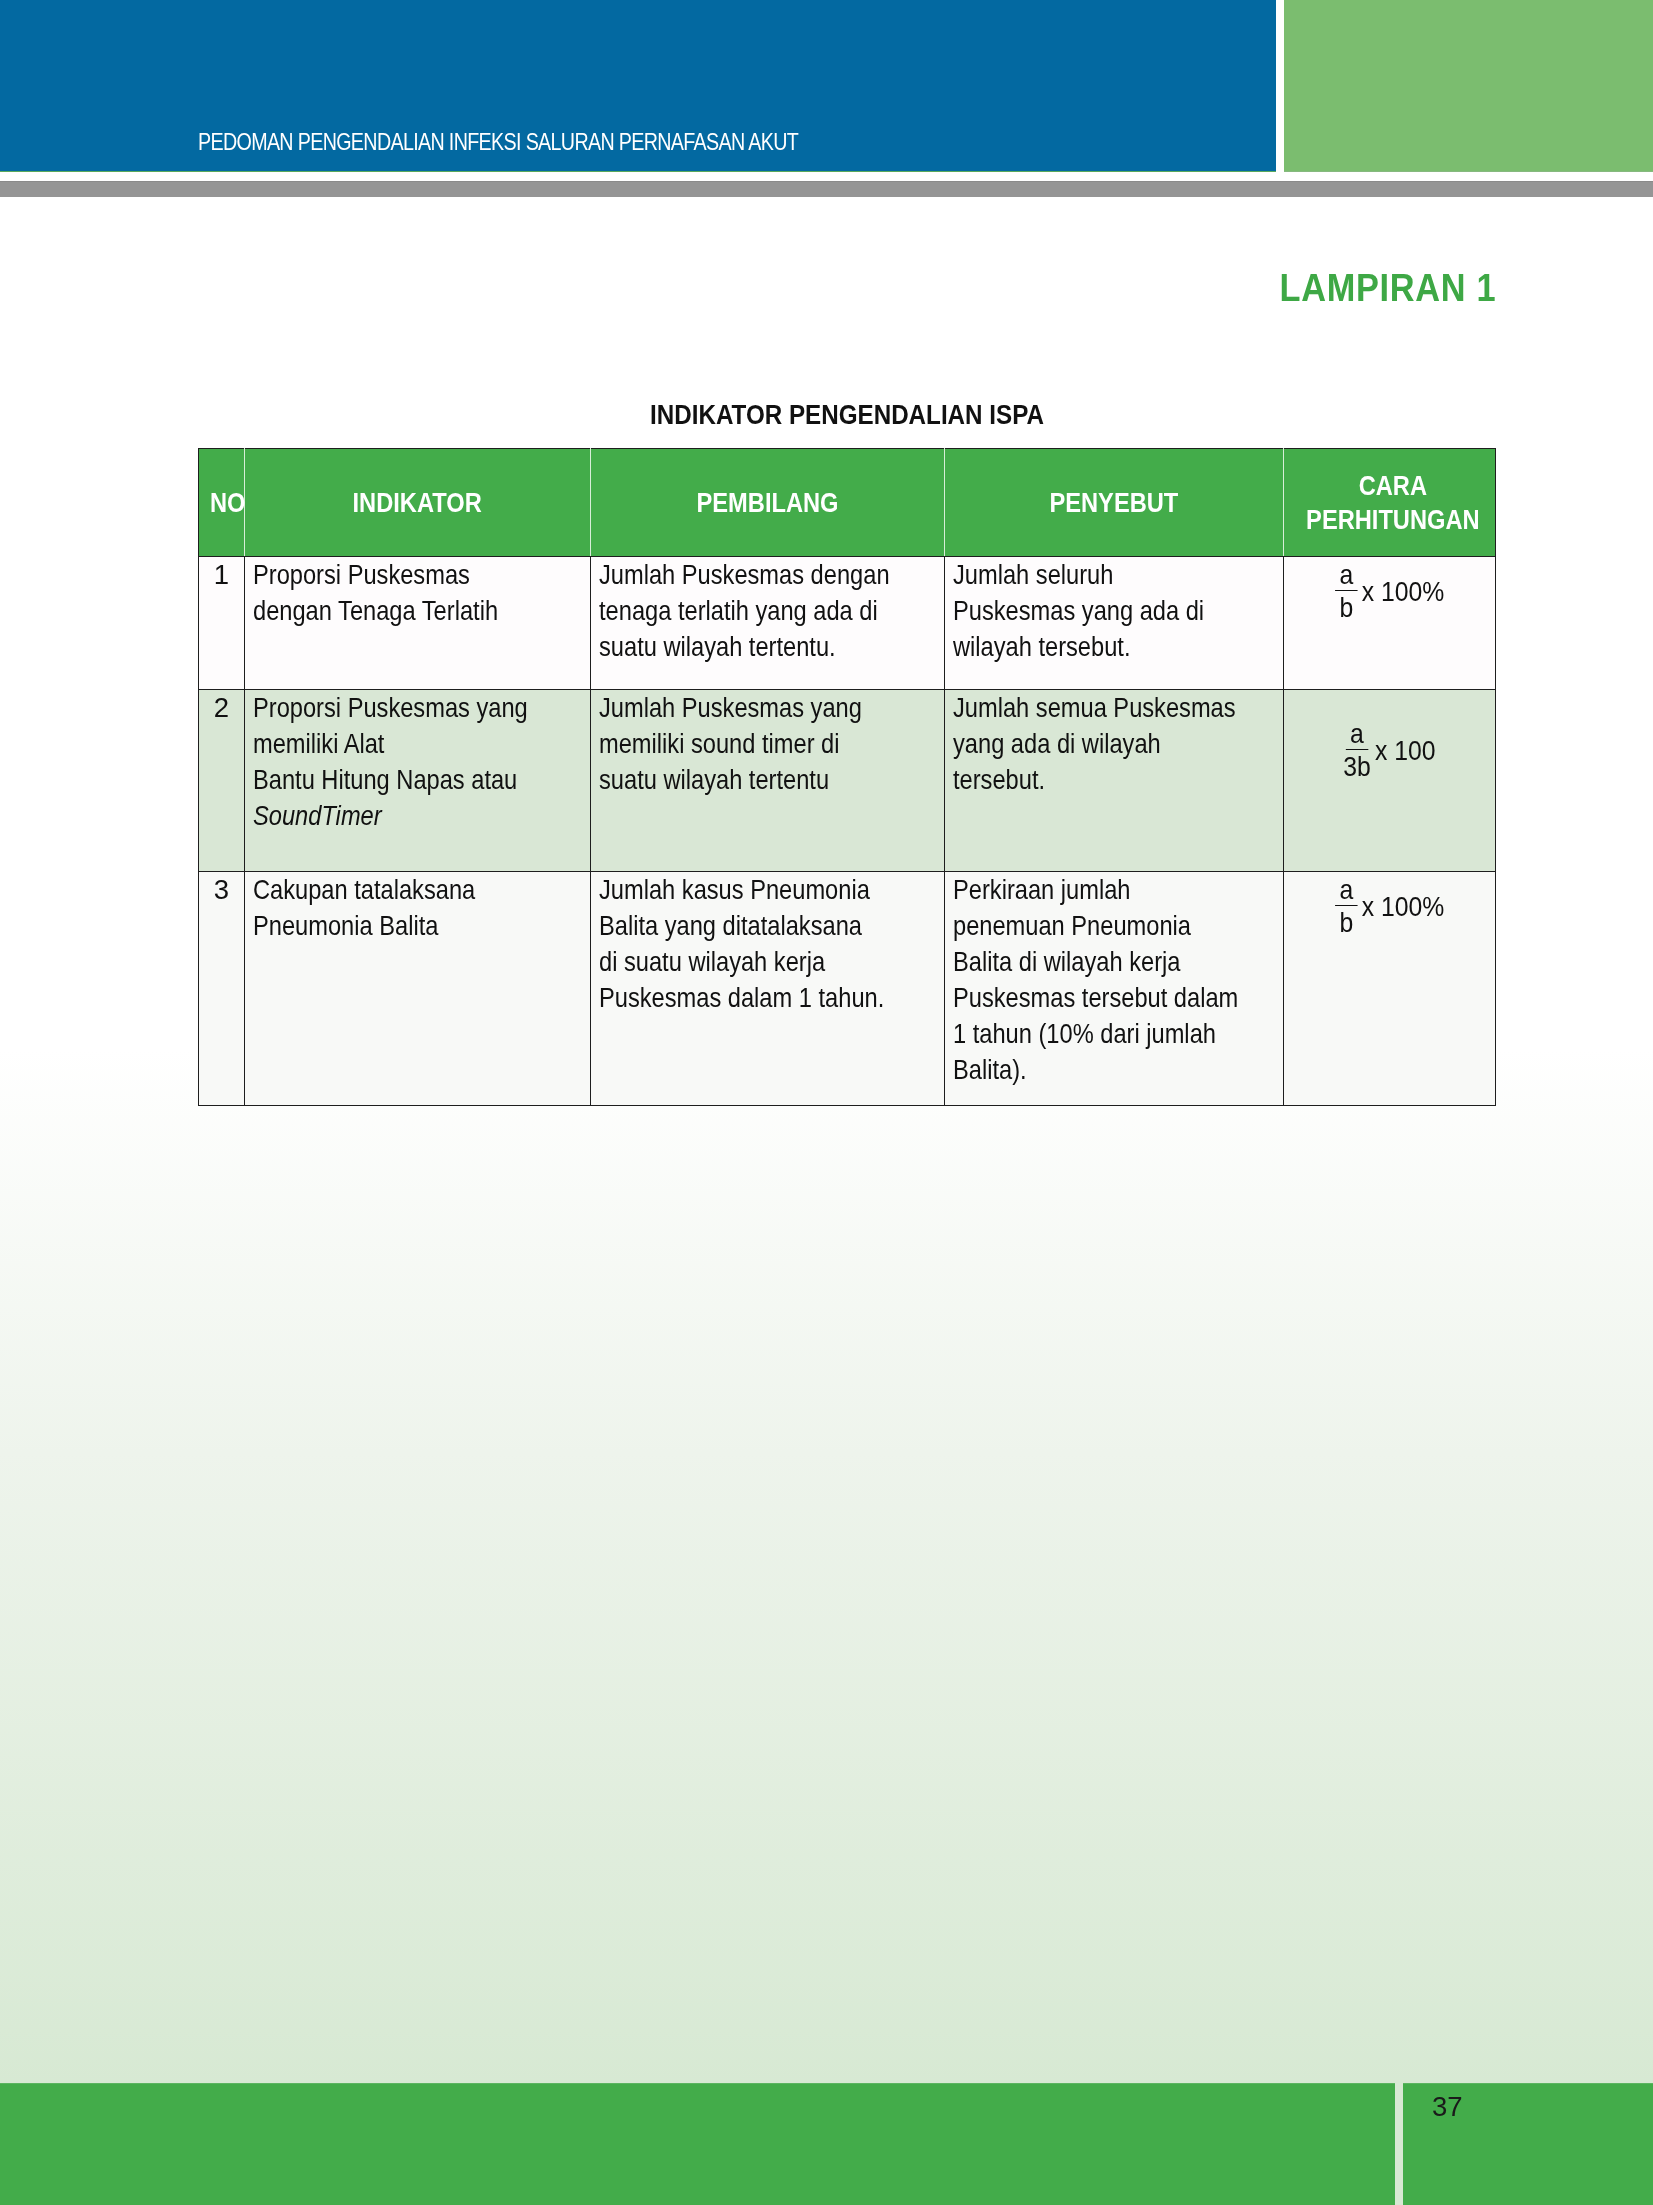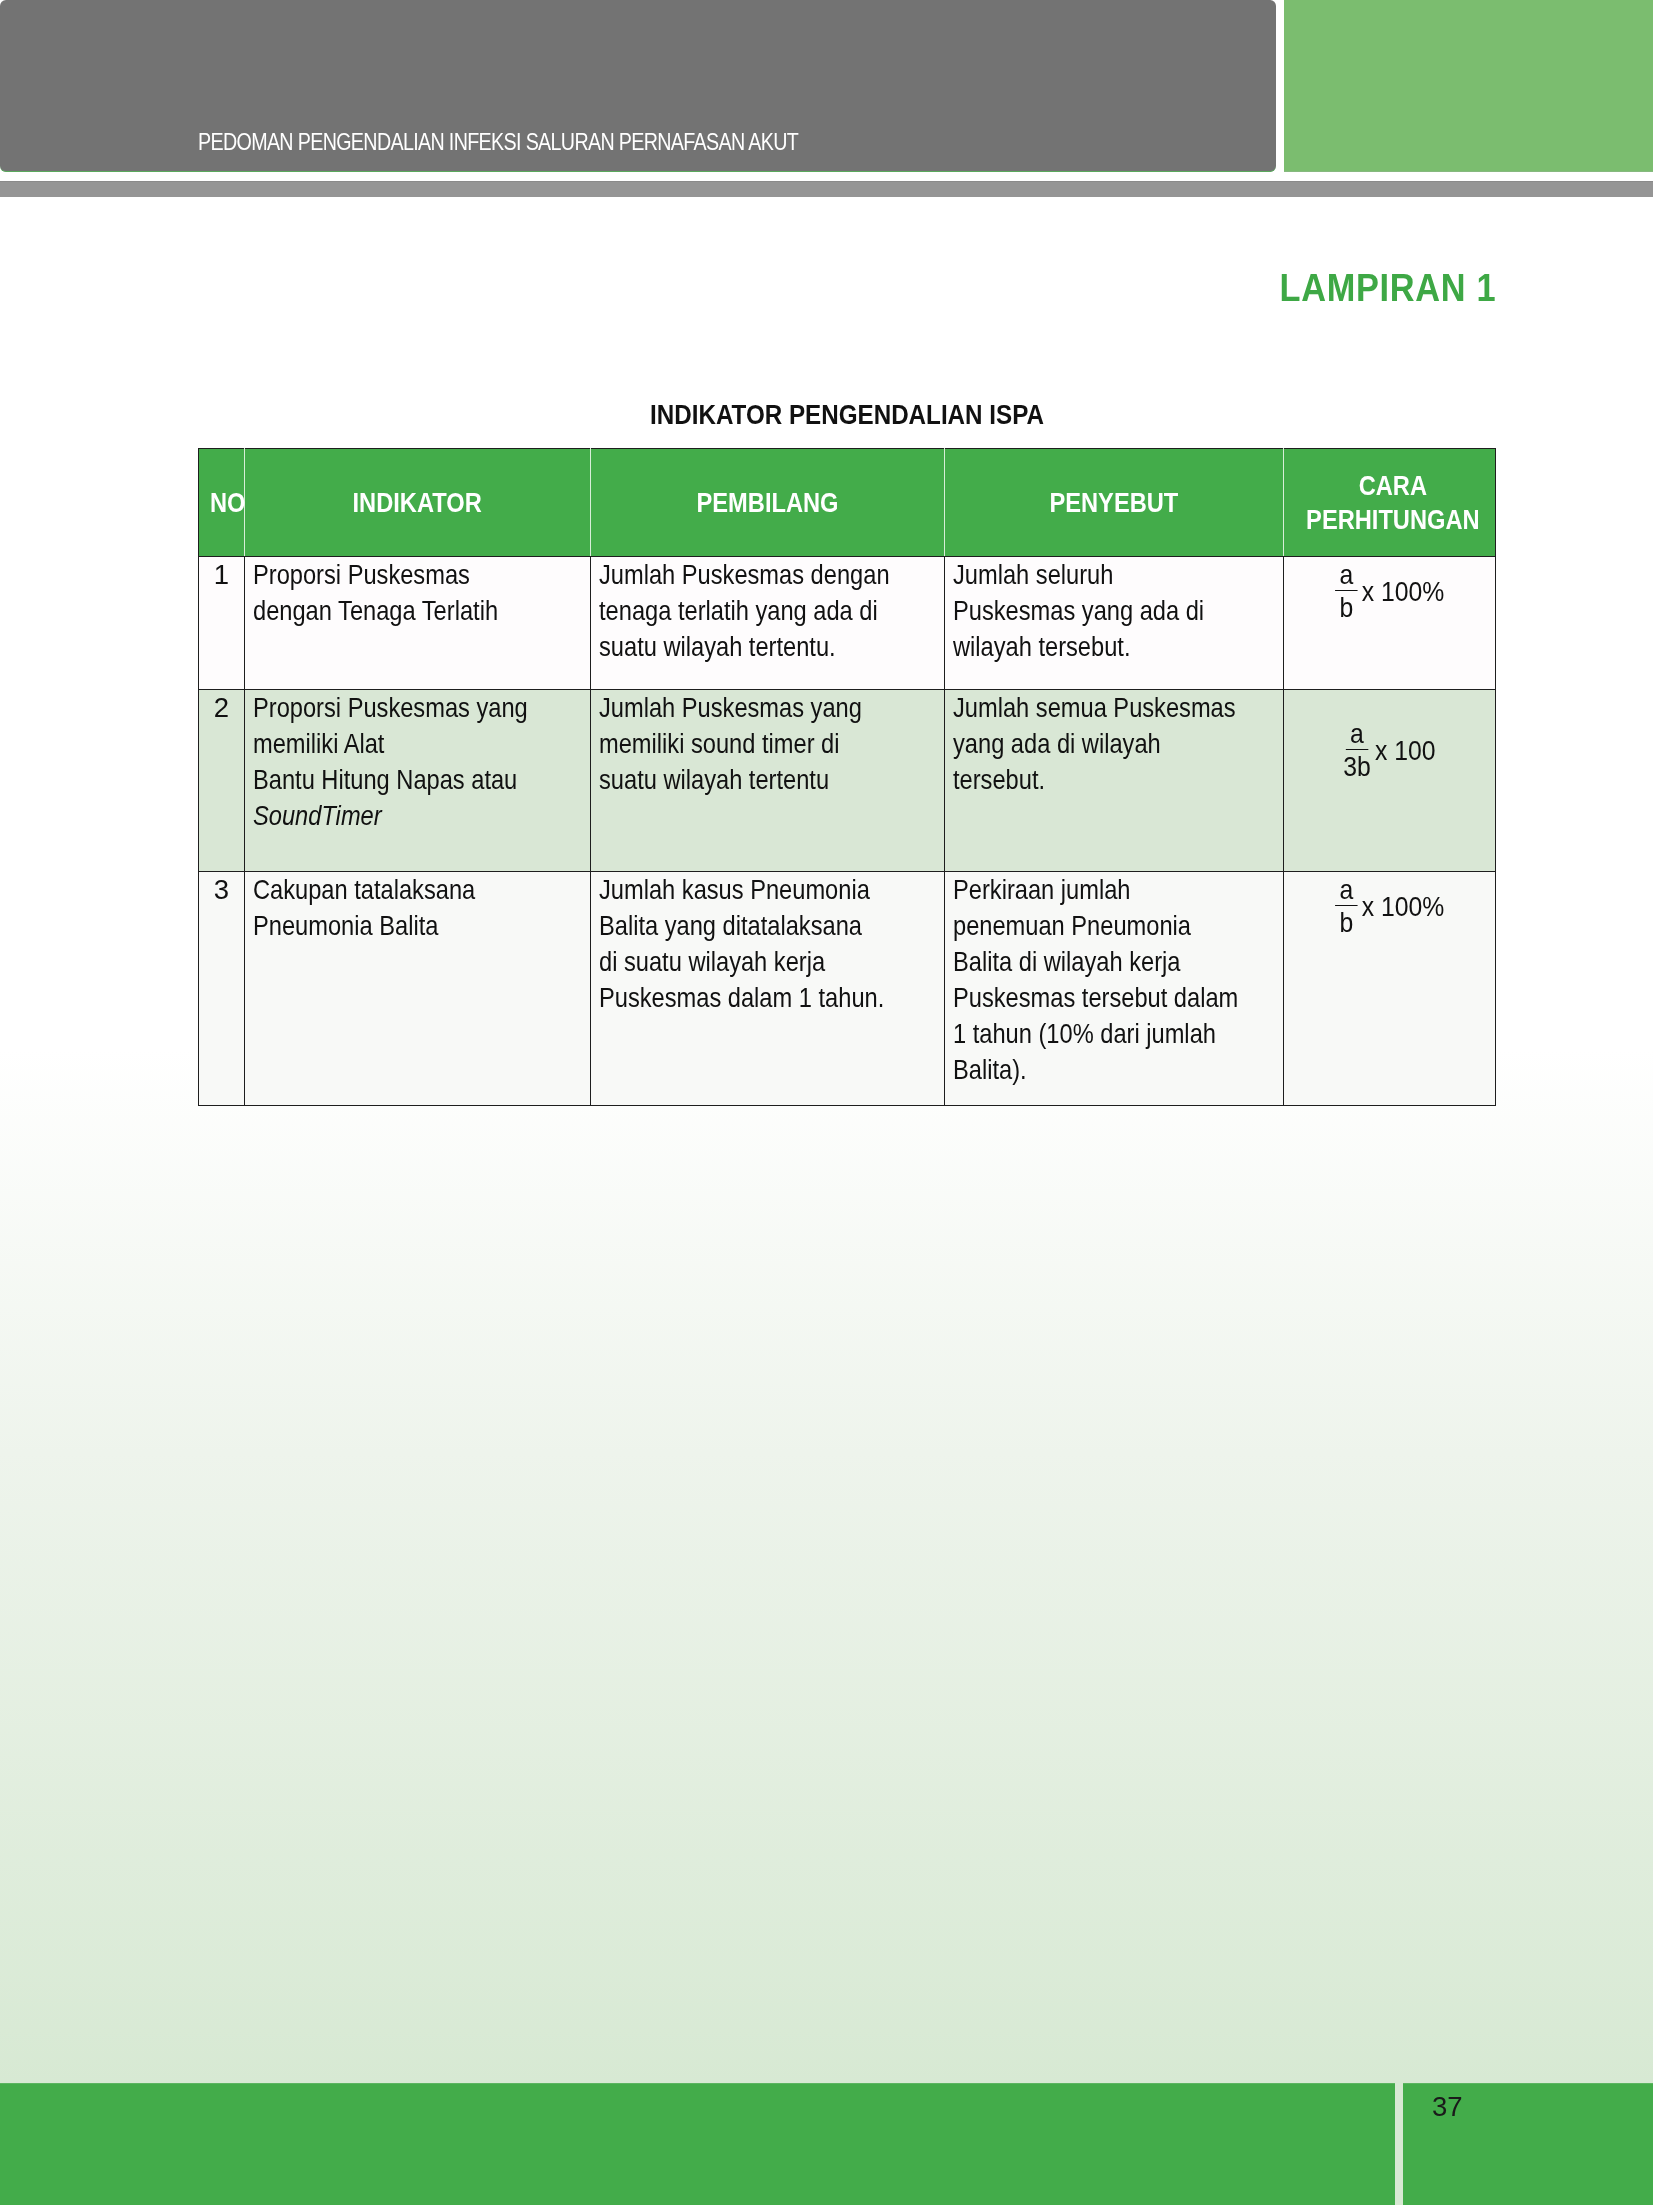--- a/index.html
+++ b/index.html
@@ -1,21 +1,21 @@
 <!DOCTYPE html>
 <html style="font-size:13px"><head>
 <meta charset="utf-8">
 <style>
   html, body { margin: 0; padding: 0; }
   body {
     width: 1654px; height: 2205px; position: relative; overflow: hidden;
     font-family: "Liberation Sans", sans-serif;
     background: linear-gradient(to bottom, #ffffff 0px, #ffffff 1050px, #eef4ec 1453px, #d7e9d3 2083px);
   }
-  .hdr-left { position: absolute; left: 0; top: 0; width: 1276px; height: 172px; background: #737373; border-bottom: 1.6px solid #5aa95d; box-sizing: border-box; border-radius: 6px; }
+  .hdr-left { position: absolute; left: 0; top: 0; width: 1276px; height: 172px; background: #0369a1; border-bottom: 1.6px solid #5aa95d; box-sizing: border-box; }
   .hdr-right { position: absolute; left: 1284px; top: 0; width: 370px; height: 172px; background: #7bbd6f; border-bottom: 1.6px solid #86b97f; box-sizing: border-box; }
   .hdr-text { position: absolute; left: 198px; top: 128px; color: #ffffff; font-size: 24px; letter-spacing: -0.8px; transform: scaleX(0.82); transform-origin: left center; white-space: nowrap; }
   .grey-bar { position: absolute; left: 0; top: 181px; width: 1654px; height: 16px; background: #959595; border-top: 1.6px solid #8a8a8a; box-sizing: border-box; }
   .lampiran { position: absolute; right: 158px; top: 266px; color: #3ea845; font-weight: bold; font-size: 39px; letter-spacing: 0.8px; transform: scaleX(0.88); transform-origin: right center; white-space: nowrap; }
   .tbl-title { position: absolute; left: 198px; width: 1298px; top: 399px; text-align: center; font-weight: bold; font-size: 27.5px; color: #111; transform: scaleX(0.88); }
   table.ind { position: absolute; left: 198px; top: 448px; width: 1298px; border-collapse: collapse; table-layout: fixed; }
   table.ind td, table.ind th { border: 1.6px solid #1e1e1e; vertical-align: top; padding: 0 8px; font-size: 27.5px; line-height: 36px; color: #111; }
   table.ind th { background: #43ac4a; color: #fff; font-weight: bold; vertical-align: middle; text-align: center; height: 91px; border-left-color: #d8eed8; border-right-color: #d8eed8; }
   table.ind th:first-child { border-left-color: #1e1e1e; padding: 8px; }
   table.ind th:last-child { border-right-color: #1e1e1e; line-height: 34px; }

